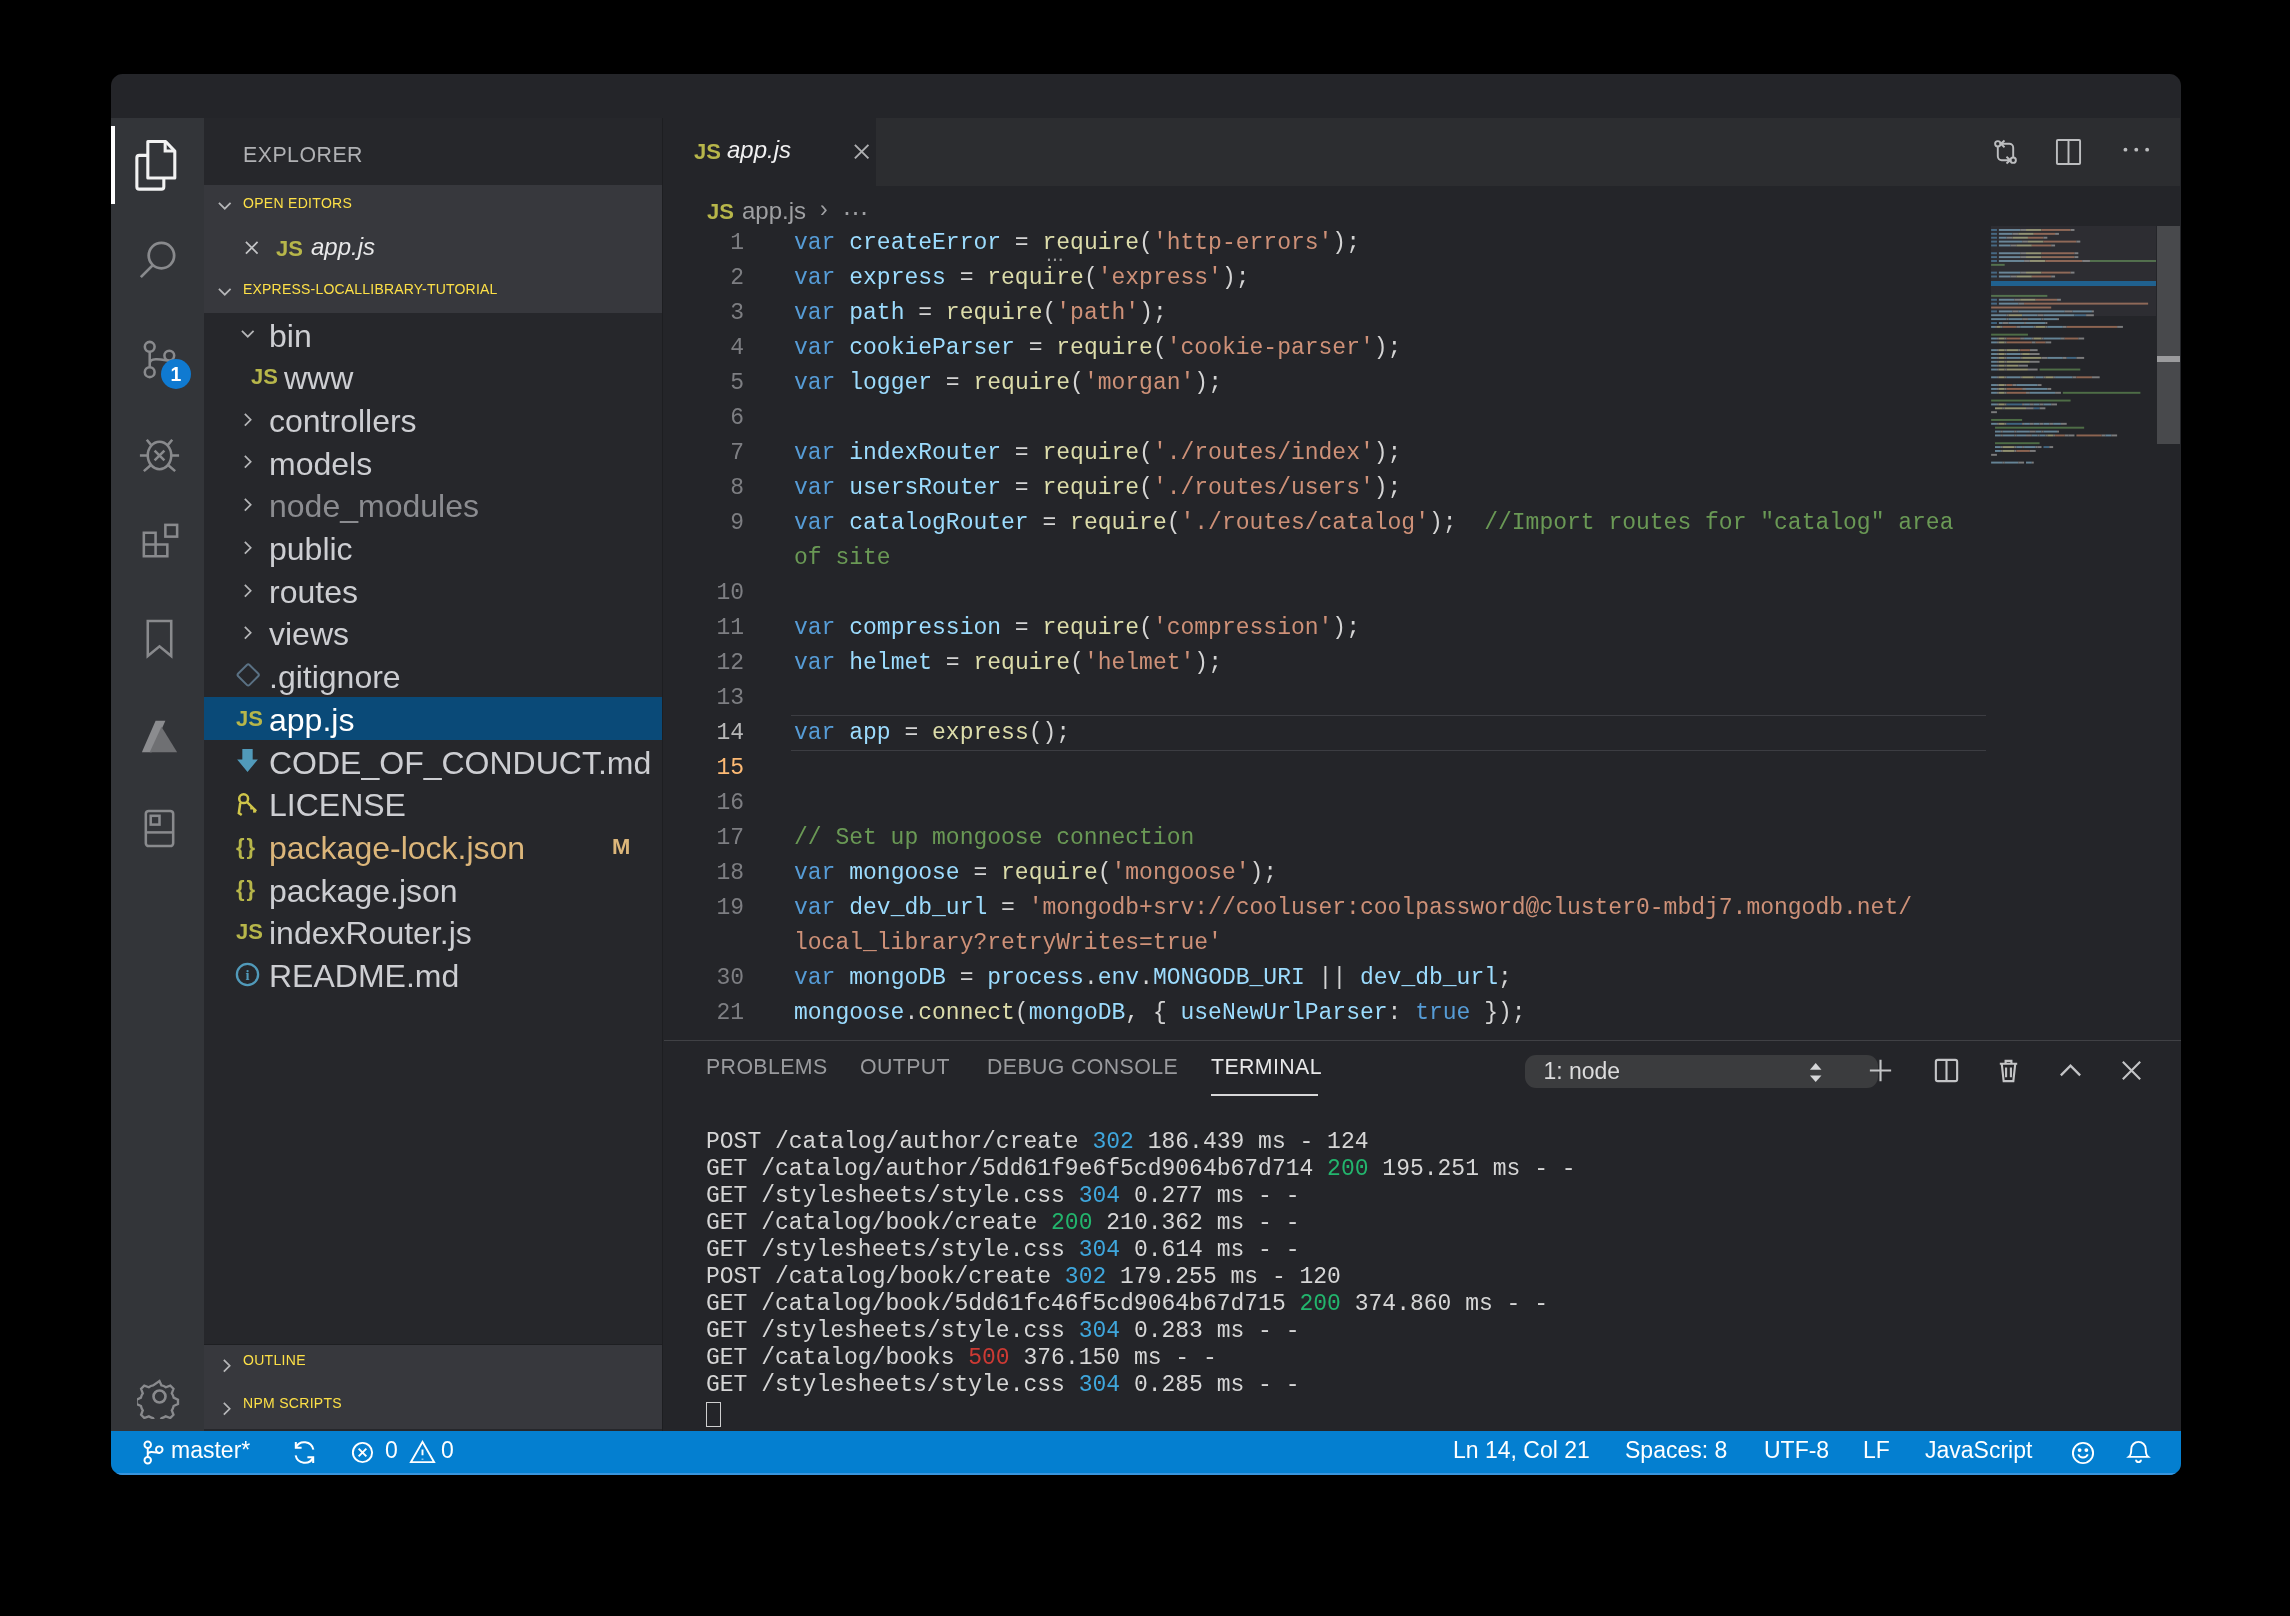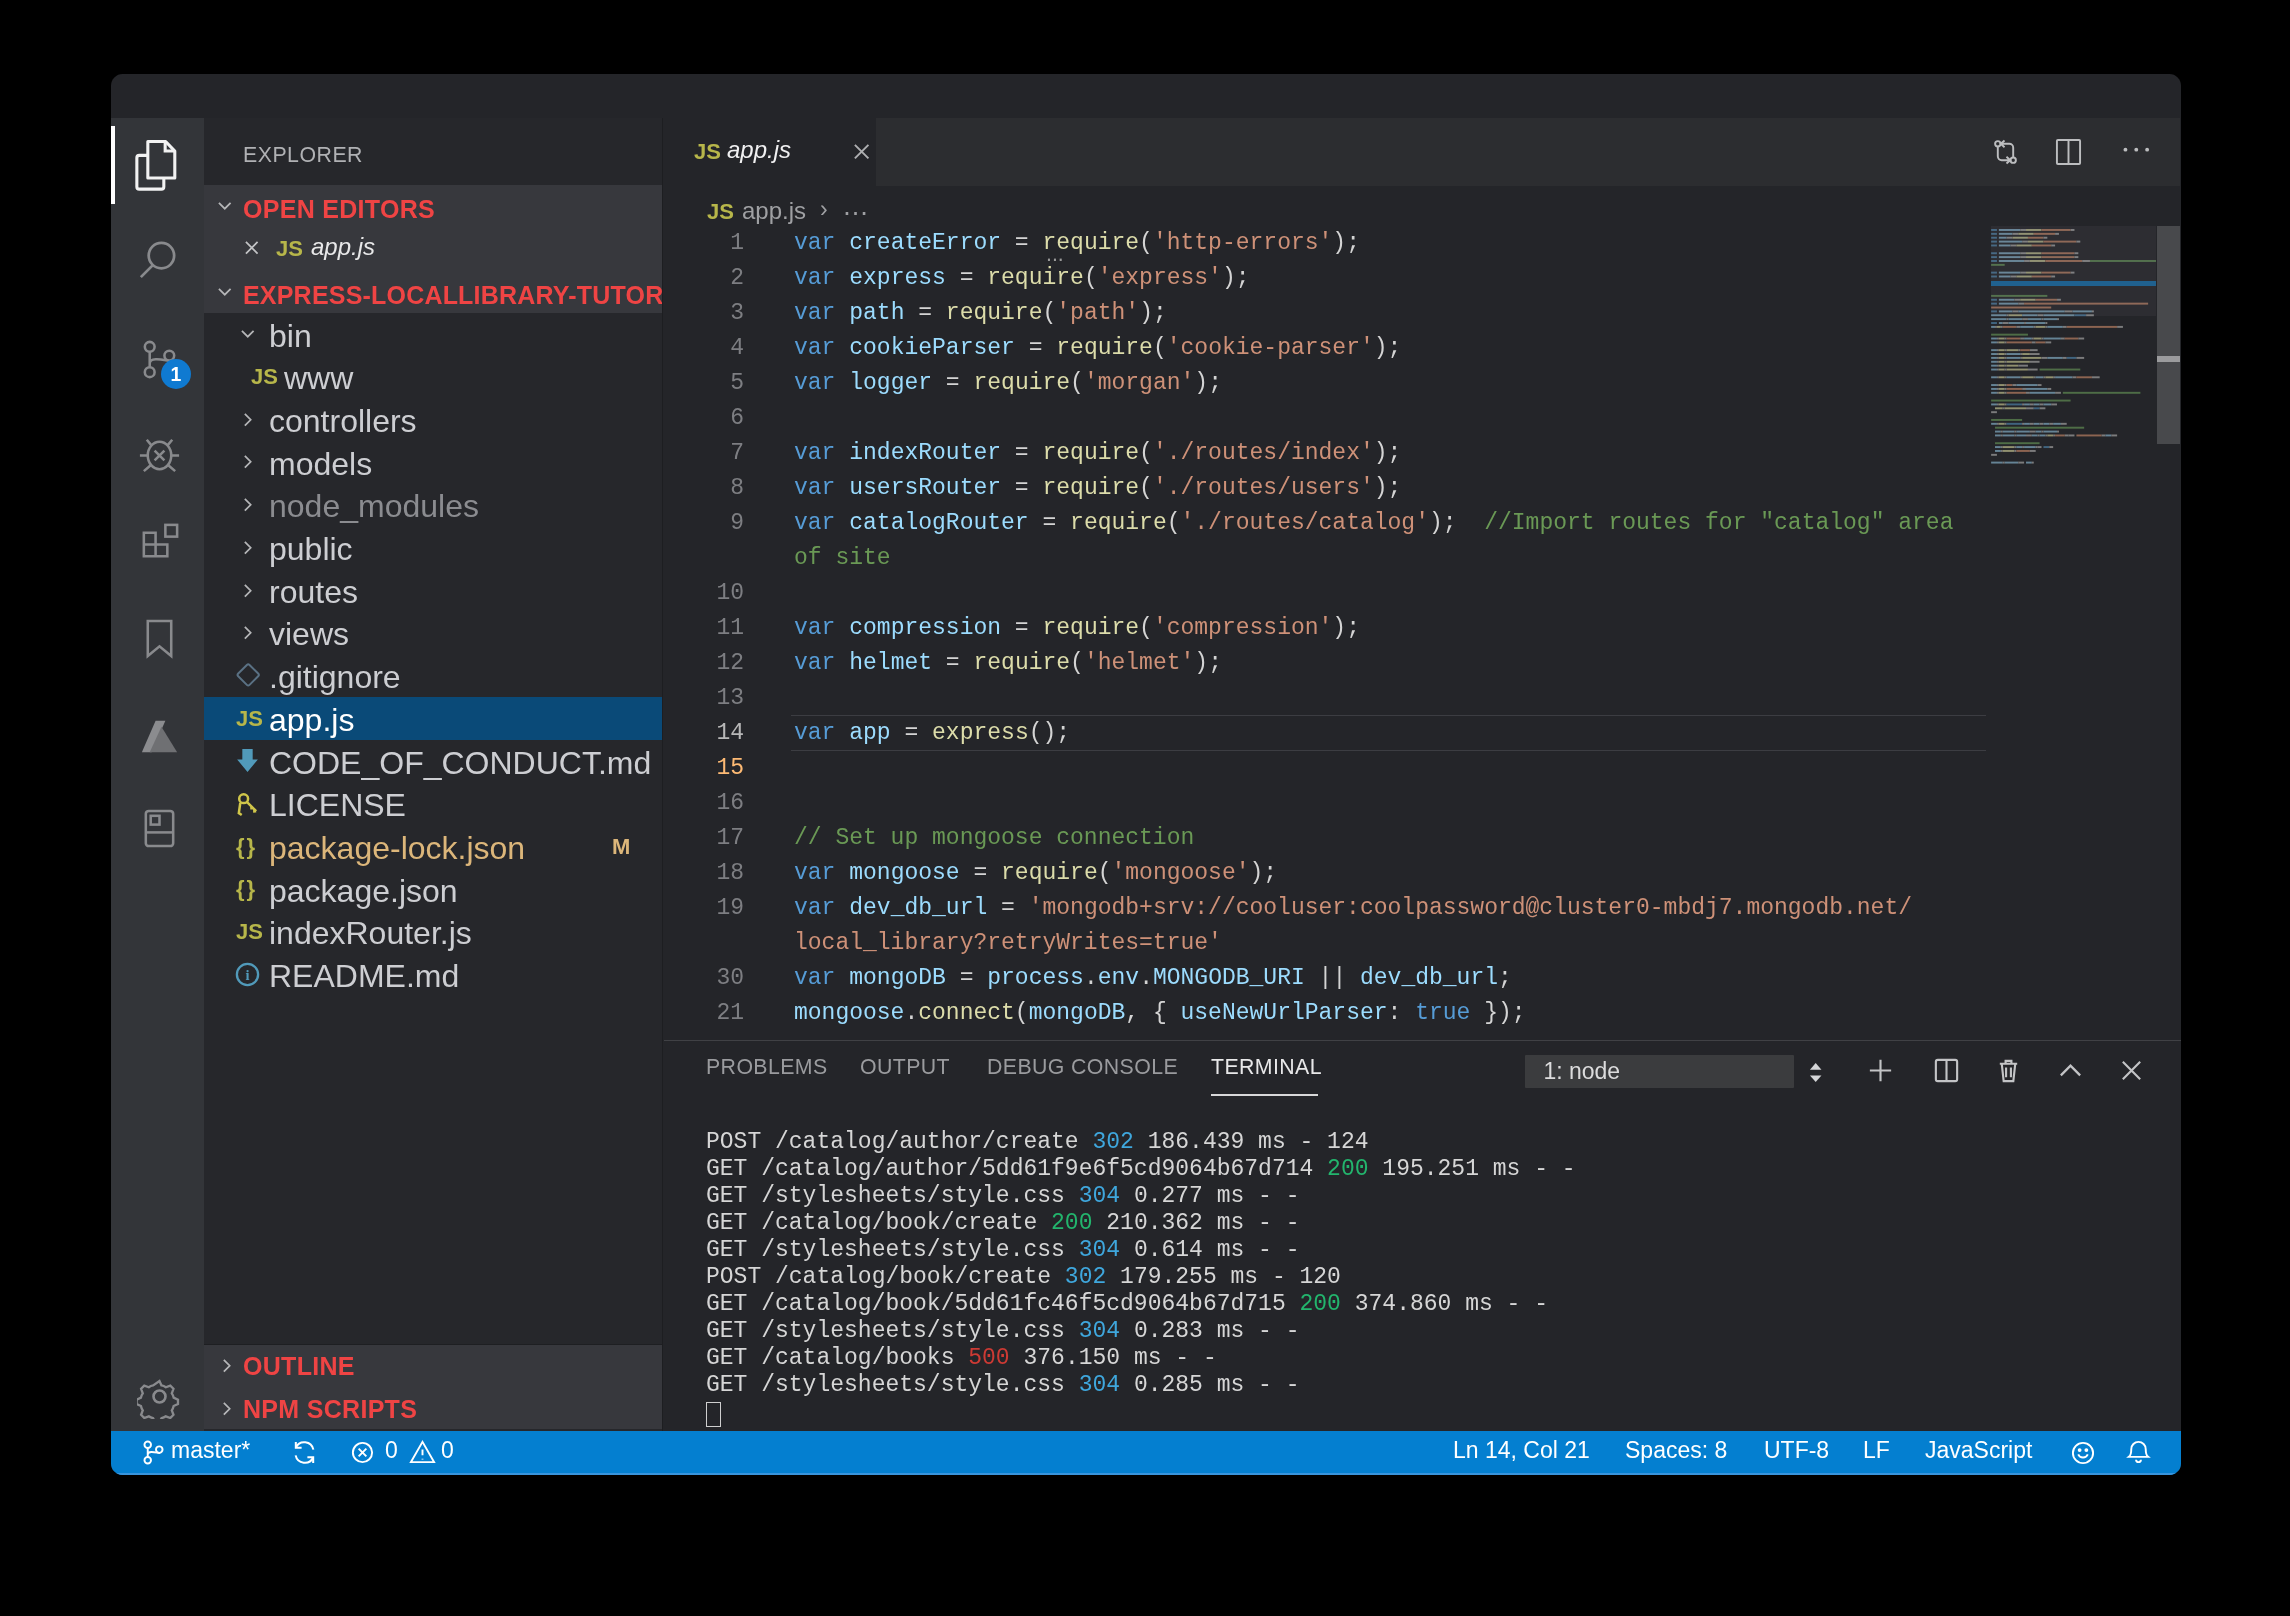--- a/index.html
+++ b/index.html
@@ -9,21 +9,21 @@
 .titlebar { position:absolute; left:0; top:0; width:2070px; height:44px; background:#3b3c3e; }
 .light { position:absolute; top:9.7px; width:24px; height:24px; border-radius:50%; }
 .title { position:absolute; top:8.7px; width:2070px; text-align:center; color:#c9cacb; font-size:23px; font-weight:600; letter-spacing:0.2px }
 .actbar { position:absolute; left:0; top:44px; width:93px; height:1313px; background:#333539; }
 .sidebar { position:absolute; left:93px; top:44px; width:458px; height:1313px; background:#26272b; }
 .egroup { position:absolute; left:551px; top:44px; width:1519px; height:1313px; background:#242529; border-left:1.9px solid #1d1e21 }
 .tabbar { position:absolute; left:0; top:0; width:1517px; height:68px; background:#2c2d30; }
 .tab { position:absolute; left:0; top:0; width:213px; height:68px; background:#242529; }
 .jsb { font-weight:bold; font-size:22px; font-family:"Liberation Sans"; }
 .trow { font-size:32px; }
-.shead { position:absolute; font-size:25px; font-weight:bold; color:#ef4444; letter-spacing:0.3px }
+.shead { position:absolute; font-size:14px; font-weight:normal; color:#fde047; letter-spacing:0.3px }
 .ln { position:absolute; left:553px; width:80px; text-align:right; font-family:"Liberation Mono",monospace; font-size:23px; line-height:35px; }
 .cl { position:absolute; left:683px; font-family:"Liberation Mono",monospace; font-size:23px; line-height:35px; white-space:pre; }
 .ptab { position:absolute; top:11.6px; font-size:21.3px; color:#9a9b9e; letter-spacing:0.4px }
 .sbit { position:absolute; font-size:23px; color:#fff; top:1363px }
 </style></head><body>
 <div class="win">
 
 
   <div class="actbar"></div>
   <div class="abs" style="left:0;top:52px;width:3.9px;height:78px;background:#fff"></div>
@@ -553,21 +553,21 @@
   <div class="abs" style="left:1880px;top:207px;width:165px;height:4.9px;background:#20618f"></div>
   <div class="abs" style="left:2046px;top:152px;width:23px;height:218px;background:#48494c"></div>
   <div class="abs" style="left:2046px;top:282px;width:23px;height:5.8px;background:#9b9b9d"></div>
 
   <div class="abs" style="left:553px;top:966px;width:1517px;height:1px;background:#404145"></div>
   <div class="ptab" style="left:595px;top:981px">PROBLEMS</div>
   <div class="ptab" style="left:749px;top:981px">OUTPUT</div>
   <div class="ptab" style="left:876px;top:981px">DEBUG CONSOLE</div>
   <div class="ptab" style="left:1100px;top:981px;color:#e8e8e9">TERMINAL</div>
   <div class="abs" style="left:1100px;top:1020px;width:107px;height:1.9px;background:#d8d8d9"></div>
-  <div class="abs" style="left:1414px;top:981px;width:269px;height:33px;background:#3b3c3e;border-radius:1px">
+  <div class="abs" style="left:1414px;top:981px;width:353px;height:33px;background:#3b3c3e;border-radius:11px">
     <div class="abs" style="left:18.4px;top:2.9px;font-size:23px;color:#dcdcdd">1: node</div>
     <svg class="abs" style="left:281px;top:5.8px" width="19.4" height="23" viewBox="0 0 20 24">
         <path d="M10 2 L16 9 H4 Z" fill="#d5d6d8"></path>
         <path d="M10 22 L4 15 H16 Z" fill="#d5d6d8"></path>
       </svg>
   </div>
   <svg class="abs" style="left:1755px;top:982px" width="29" height="29" viewBox="0 0 30 30">
       <path d="M15 4 v22 M4 15 h22" stroke="#c3c4c6" stroke-width="2.2" fill="none"></path>
     </svg>
   <svg class="abs" style="left:1821px;top:982px" width="29" height="29" viewBox="0 0 30 30" fill="none" stroke="#c3c4c6" stroke-width="2.2">

